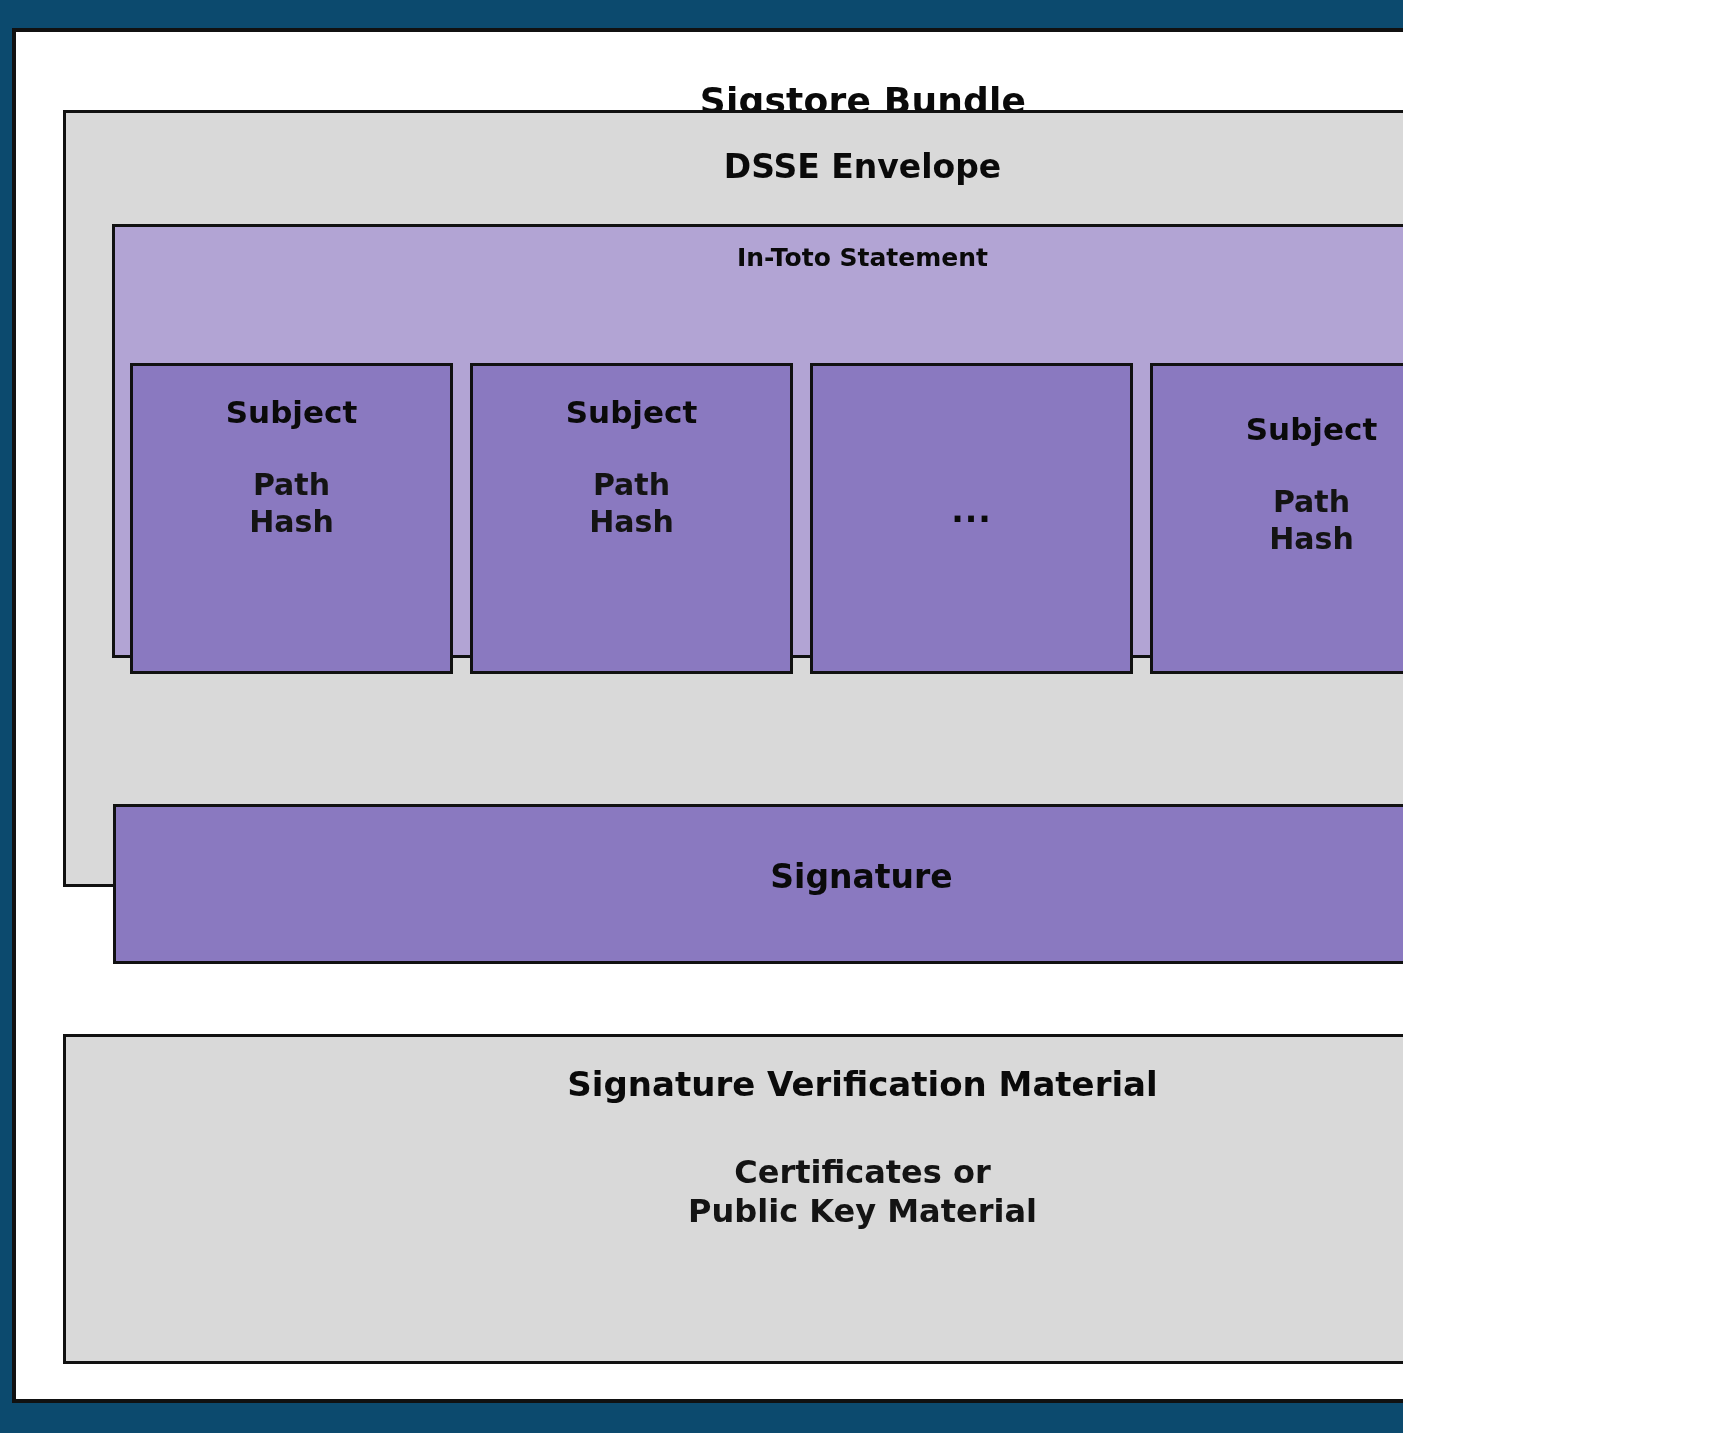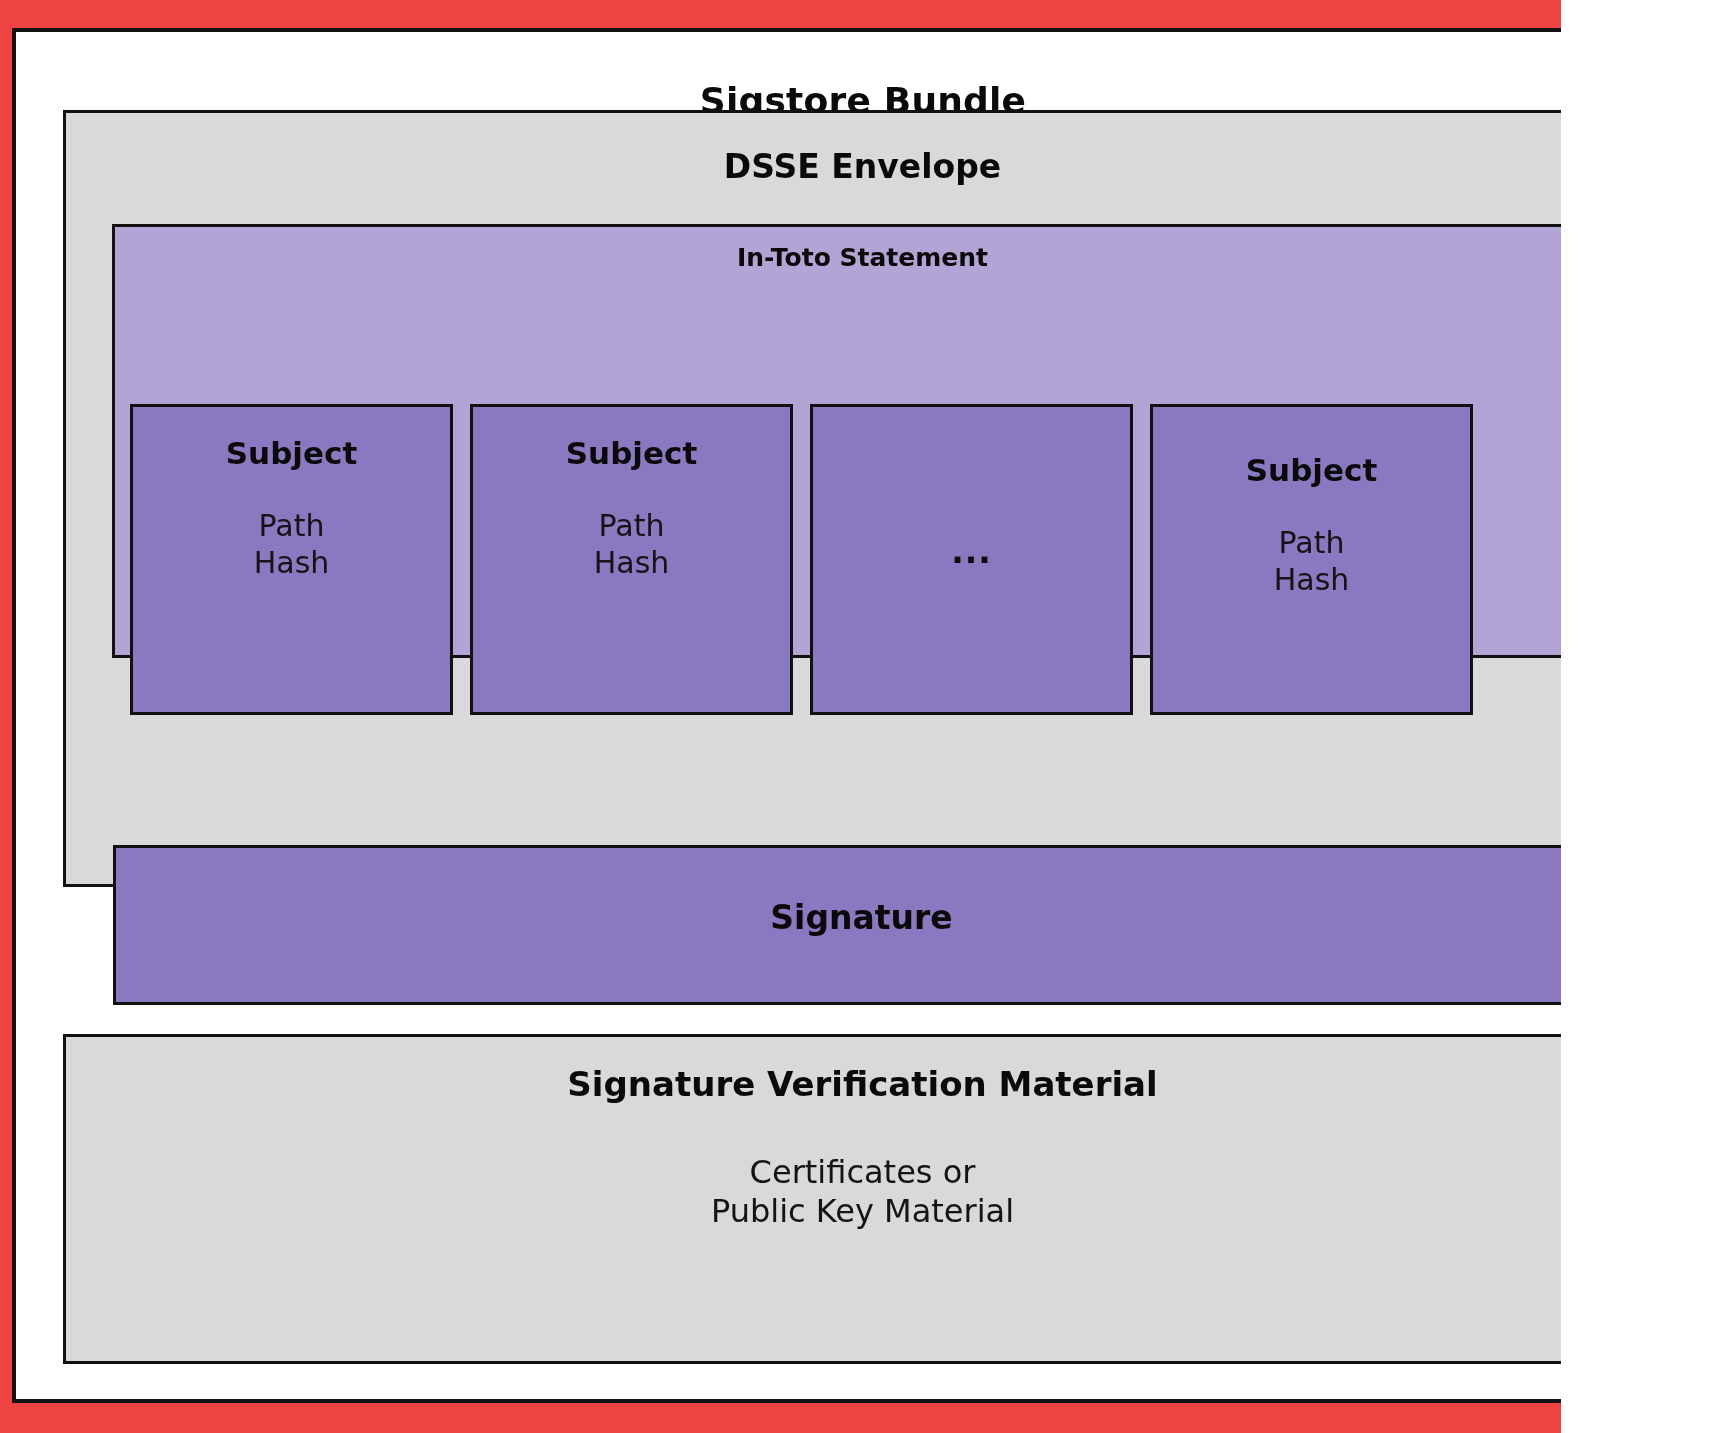--- a/index.html
+++ b/index.html
@@ -7,23 +7,23 @@
     margin: 0;
     padding: 0;
     background: #ffffff;
   }
   body {
     font-family: "DejaVu Sans", "Liberation Sans", sans-serif;
     -webkit-font-smoothing: antialiased;
   }
   #canvas {
     position: relative;
-    width: 1561px;
+    width: 1403px;
     height: 1433px;
-    background: #ef4444;
+    background: #0c4a6e;
     overflow: hidden;
   }
 
   
   .box {
     position: absolute;
     box-sizing: border-box;
     border: 3px solid #111111;
   }
 
@@ -41,21 +41,20 @@
   .grey {
     background: #d9d9d9;
   }
   
   .purple-light {
     background: #b2a4d4;
   }
   
   .purple {
     background: #8a79c0;
-    margin-top: 41px;
   }
 
   .dsse {
     left: 63px;
     top: 110px;
     width: 1599px;
     height: 777px;
   }
   .intoto {
     left: 112px;
@@ -97,21 +96,21 @@
     line-height: 1.05;
     white-space: pre-line;
     pointer-events: none;
   }
   .body-text {
     position: absolute;
     left: 0;
     right: 0;
     text-align: center;
     color: #141414;
-    font-weight: normal;
+    font-weight: bold;
     line-height: 1.22;
     white-space: pre-line;
     pointer-events: none;
   }
 
   .t-bundle     { top: 50px;  font-size: 36px; letter-spacing: 0.2px; }
   .t-dsse       { top: 37px;  font-size: 33px; }
   .t-intoto     { top: 18px;  font-size: 25px; }
   .t-subject    { top: 30px;  font-size: 31px; }
   .t-subject-4  { top: 47px;  font-size: 31px; }

